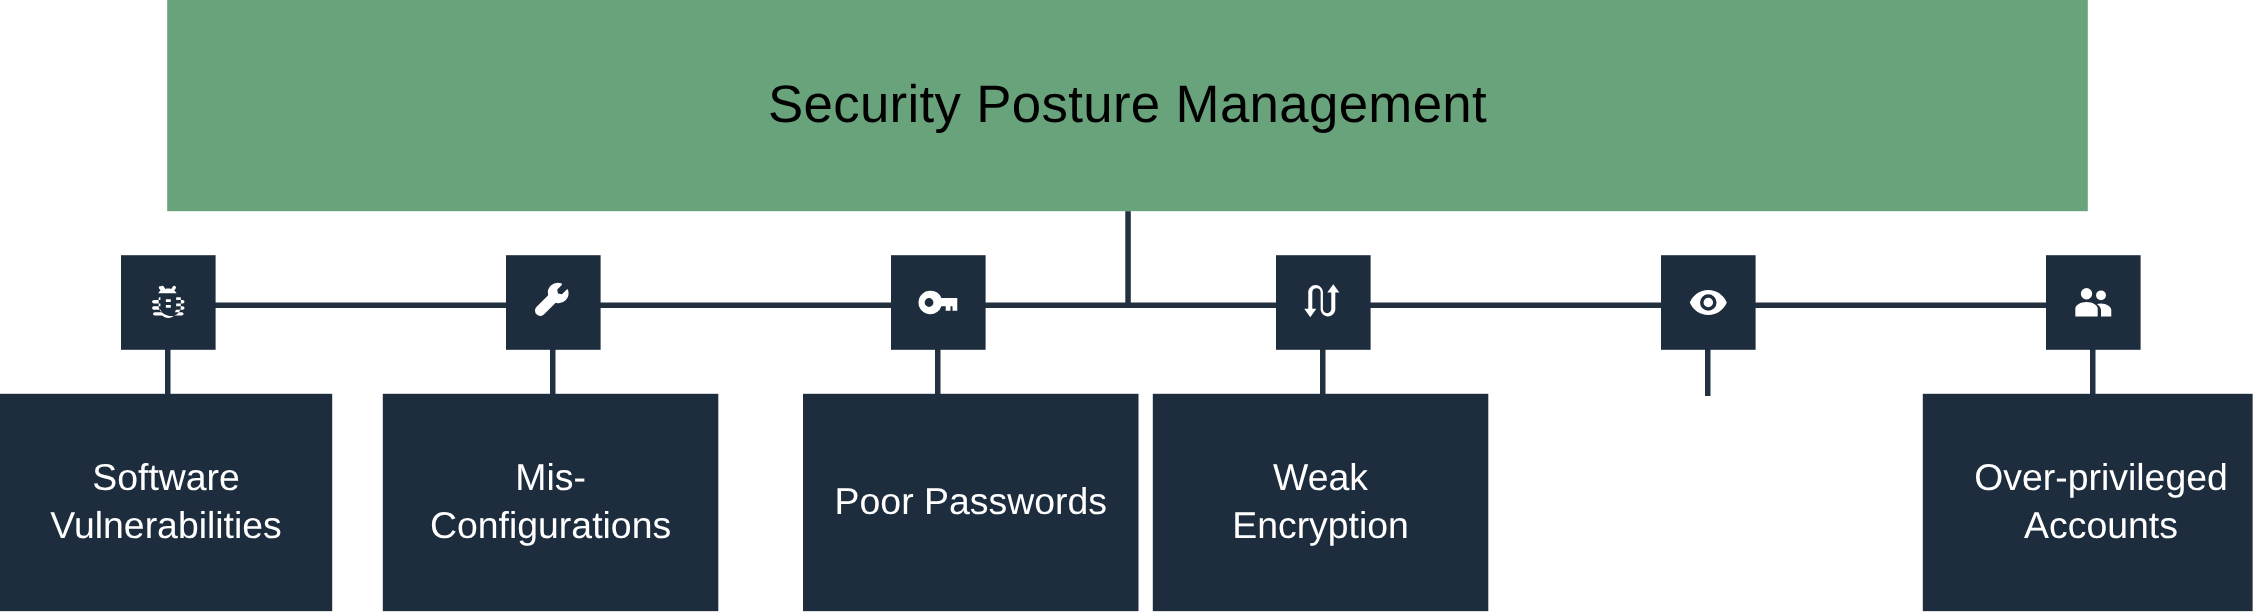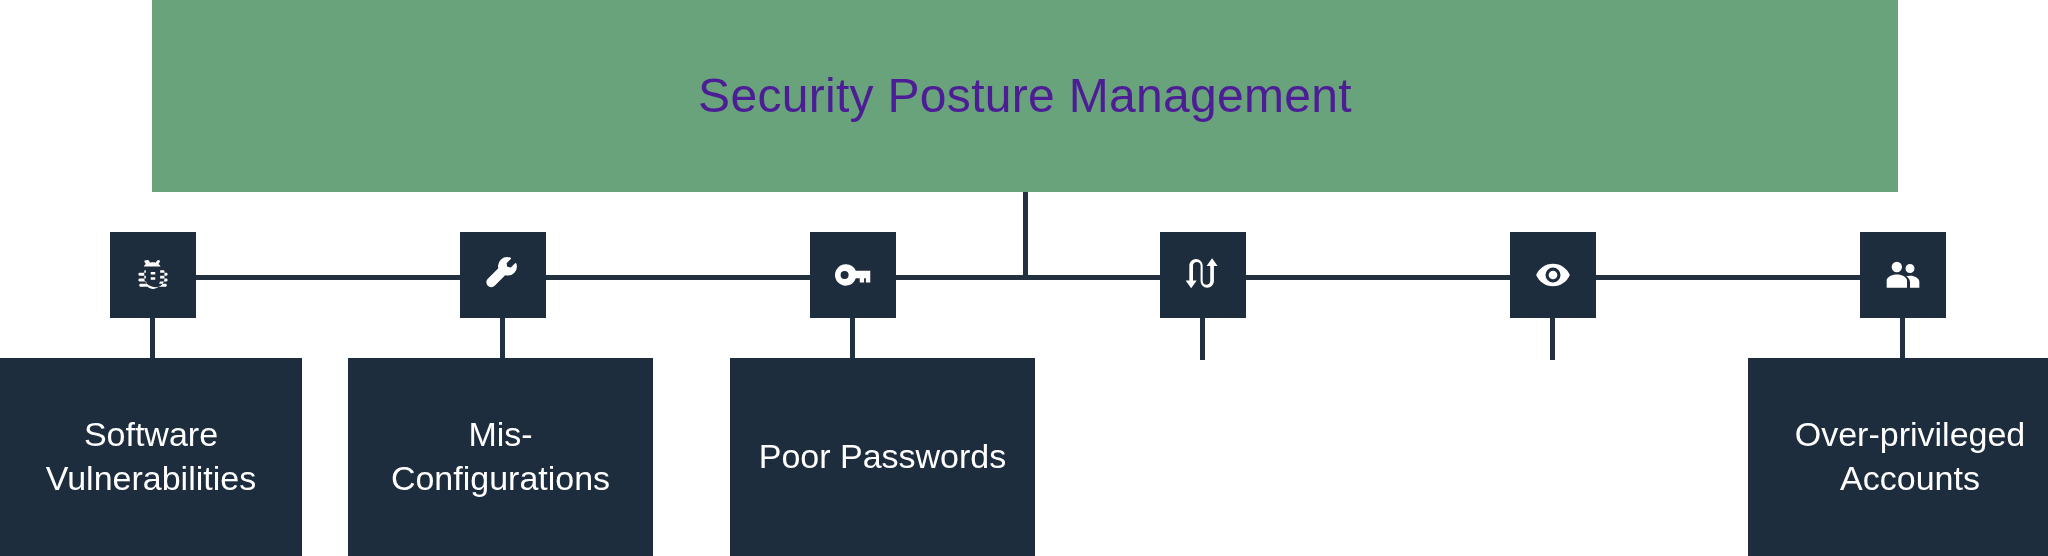--- a/index.html
+++ b/index.html
@@ -25,21 +25,21 @@
     top: 0px;
     width: 1746px;
     height: 192px;
     background: #69a37c;
     display: flex;
     align-items: center;
     justify-content: center;
     box-sizing: border-box;
   }
   .header-title {
-    color: #4c1d95;
+    color: #000000;
     font-size: 48px;
     font-weight: 400;
     letter-spacing: 0.3px;
     line-height: 1.15;
     text-align: left;
     white-space: nowrap;
   }
 
   
   .stem-main {
@@ -188,20 +188,26 @@
       <div>Configurations</div>
     </div>
   </div>
 
   <div class="leaf-box" style="left:698px; width:305px;margin-left:32px;">
     <div class="leaf-label">
       <div>Poor Passwords</div>
     </div>
   </div>
 
+  <div class="leaf-box" style="left:1048px; width:305px;">
+    <div class="leaf-label">
+      <div>Weak</div>
+      <div>Encryption</div>
+    </div>
+  </div>
 
 
   <div class="leaf-box" style="left:1748px; width:324px;">
     <div class="leaf-label">
       <div>Over-privileged</div>
       <div>Accounts</div>
     </div>
   </div>
 
 </div>

